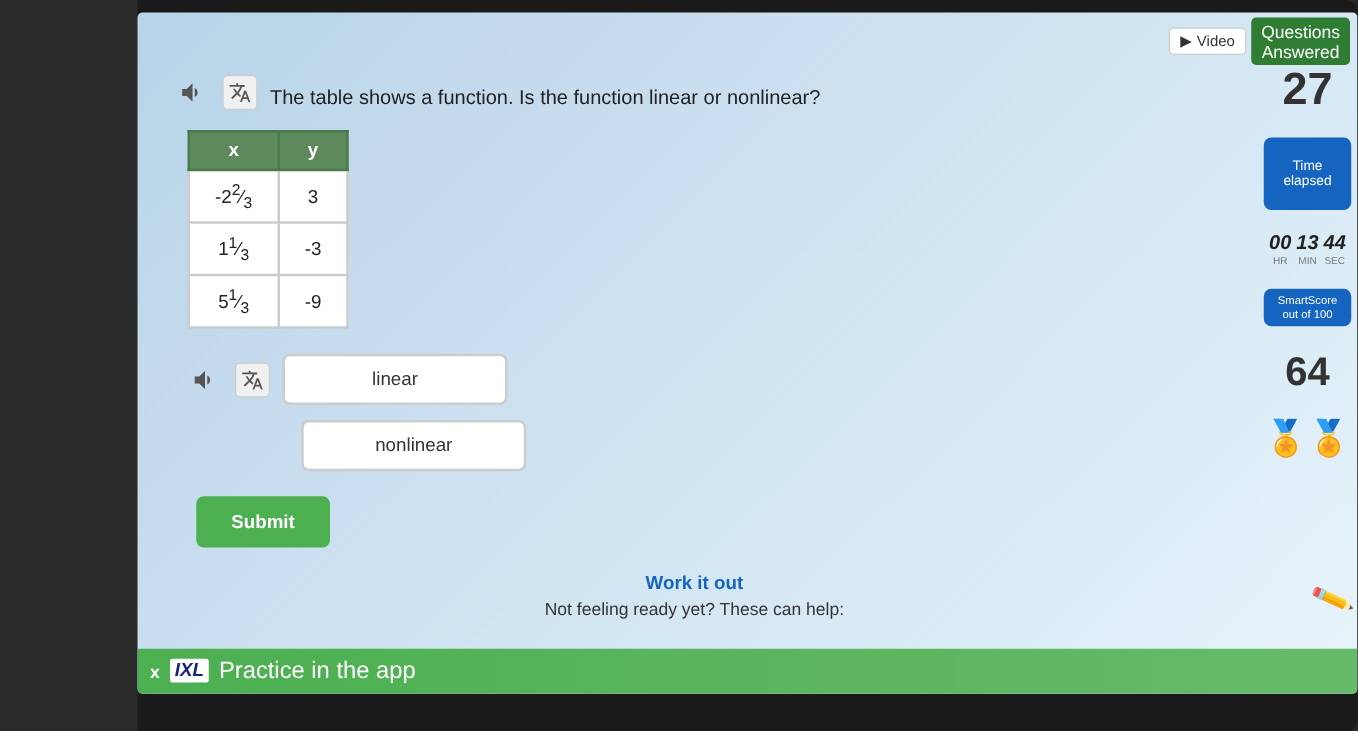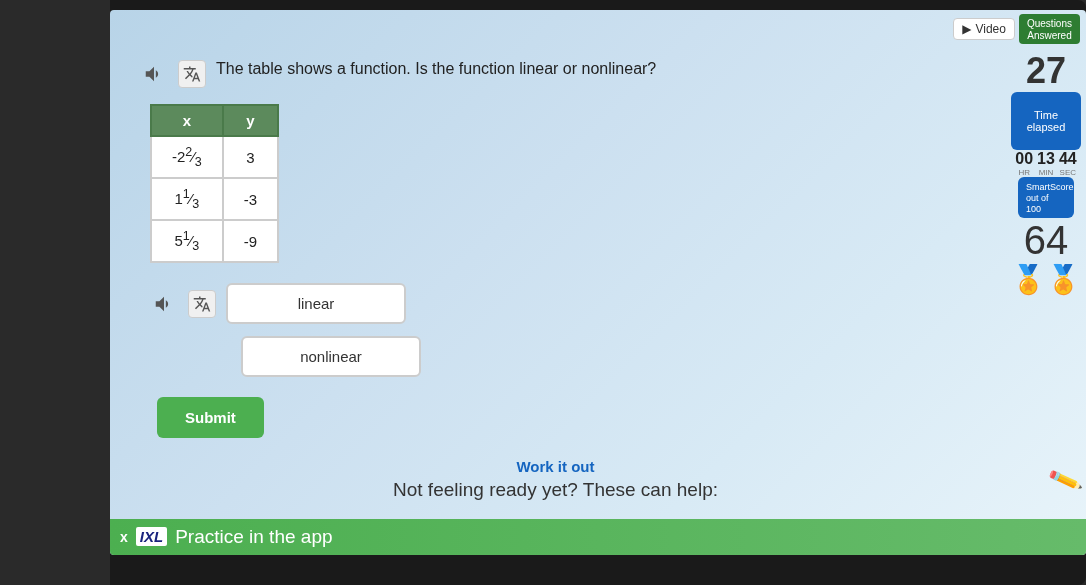--- a/index.html
+++ b/index.html
@@ -64,21 +64,21 @@
 
     
     .sidebar {
       position: absolute;
       top: 30px; right: 0;
       width: 80px;
       display: flex;
       flex-direction: column;
       align-items: center;
       padding: 10px 5px;
-      gap: 0;
+      gap: 18px;
     }
 
     .question-number {
       font-size: 36px;
       font-weight: bold;
       color: #333;
       text-align: center;
     }
 
     .time-elapsed-badge {
@@ -103,59 +103,61 @@
     .timer-segment {
       display: flex;
       flex-direction: column;
       align-items: center;
     }
 
     .timer-value {
       font-size: 16px;
       font-weight: bold;
       color: #222;
+      font-style: italic;
     }
 
     .timer-label {
       font-size: 8px;
       color: #777;
     }
 
     .smart-score-badge {
       background: #1565c0;
       color: white;
       border-radius: 6px;
       padding: 4px 8px;
       font-size: 10px;
-      width: 56px;
+      text-align: center;
+      width: 70px;
     }
 
     .smart-score-value {
-      font-size: 40px;
-      font-weight: normal;
+      font-size: 32px;
+      font-weight: bold;
       color: #333;
       text-align: center;
     }
 
     .trophy-icon {
       font-size: 28px;
       text-align: center;
     }
 
     
     .main-content {
       position: absolute;
       top: 30px; left: 0; right: 85px; bottom: 40px;
       padding: 20px 30px;
     }
 
     
     .question-row {
       display: flex;
-      align-items: flex-start;
+      align-items: flex-end;
       gap: 10px;
       margin-bottom: 16px;
     }
 
     .speaker-icon {
       width: 28px;
       height: 28px;
       cursor: pointer;
       display: flex;
       align-items: center;
@@ -252,21 +254,21 @@
     }
 
     .work-it-out-title {
       font-size: 15px;
       color: #1565c0;
       font-weight: bold;
       margin-bottom: 4px;
     }
 
     .work-it-out-subtitle {
-      font-size: 19px;
+      font-size: 14px;
       color: #333;
     }
 
     
     .bottom-bar {
       position: absolute;
       bottom: 0; left: 0; right: 0;
       height: 36px;
       background: linear-gradient(90deg, #4caf50, #66bb6a);
       display: flex;
@@ -324,21 +326,21 @@
 <div class="left-panel"></div>
 
 <div class="screen">
 
   <div class="top-bar">
     <div class="video-btn">
       <span>▶</span>
       <span>Video</span>
     </div>
     <div class="questions-answered-btn">
-      <span style="white-space:pre-line; font-size:10px;">Questions
+      <span style="white-space:pre-line; font-size:14px;">Questions
 Answered</span>
     </div>
   </div>
 
   <div class="sidebar">
     <div class="question-number">27</div>
     <div class="time-elapsed-badge">
       <span style="white-space:pre-line;">Time
 elapsed</span>
     </div>

